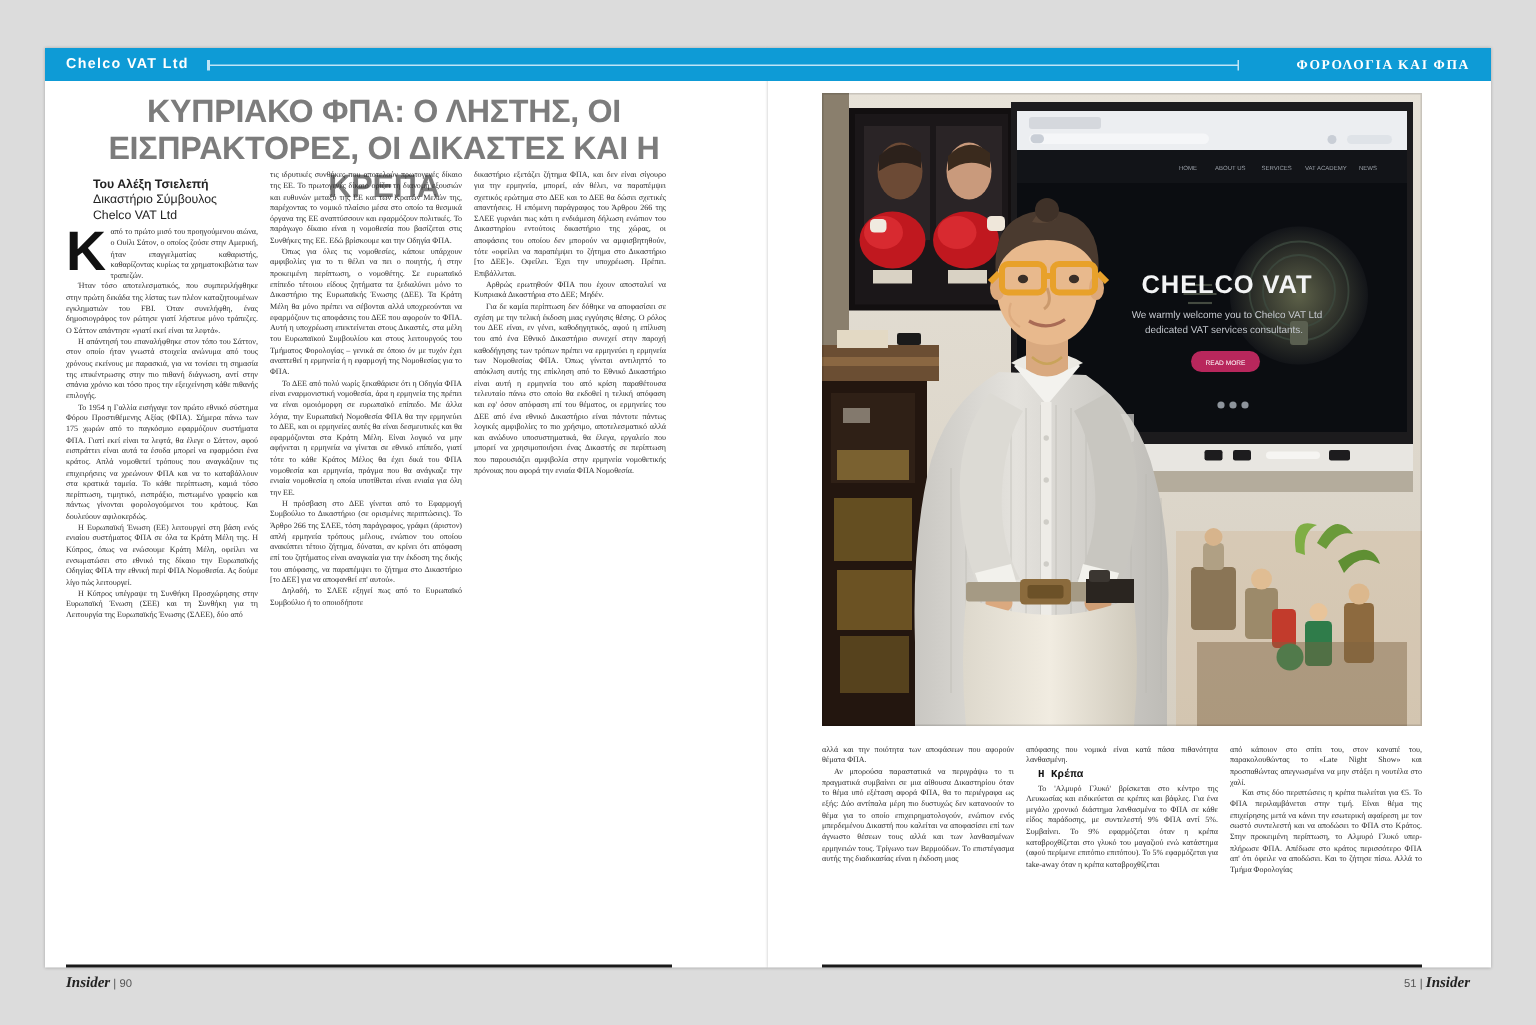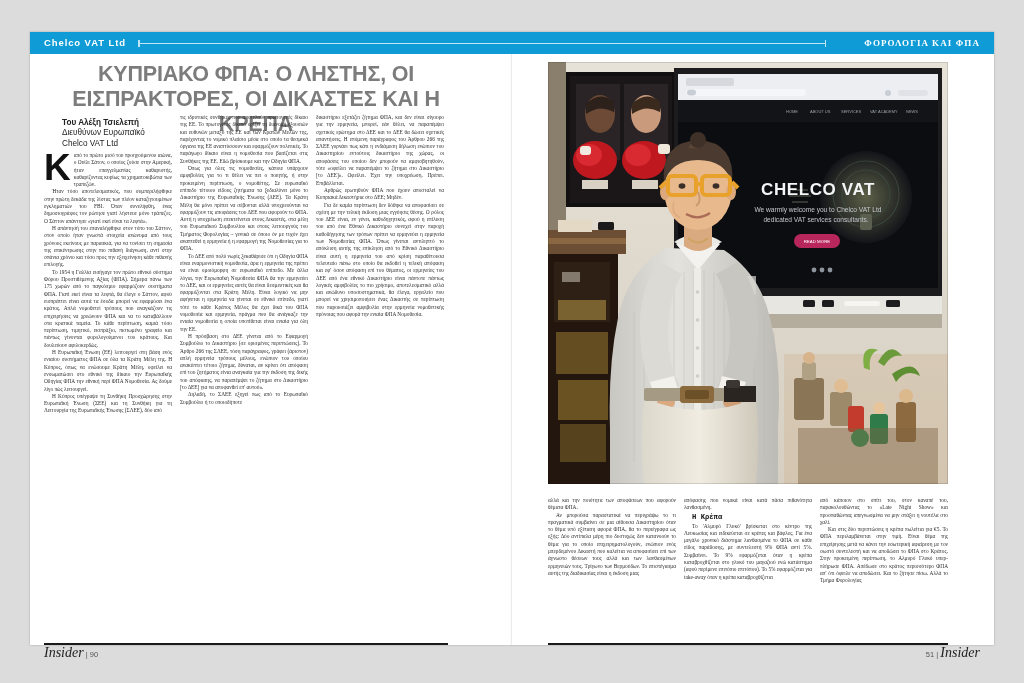--- a/index.html
+++ b/index.html
@@ -152,24 +152,24 @@
   
   .footer {
     position: absolute;
     bottom: 22px;
     font-family: "Liberation Sans", sans-serif;
     font-size: 7.5px;
     color: #555;
   }
   .footer .brand {
     font-family: "Liberation Serif", serif;
-    font-weight: normal;
+    font-weight: bold;
     font-style: italic;
     color: #222;
-    font-size: 14px;
+    font-size: 10px;
   }
   .footer-left  { left: 44px; }
   .footer-right { right: 44px; }
   .footer-rule {
     position: absolute;
     height: 2px;
     background: #1a1a1a;
     bottom: 38px;
   }
   .fr-left  { left: 44px;  width: 404px; }
@@ -186,21 +186,21 @@
   <div class="header-band">
     <div class="header-label">Chelco VAT Ltd</div>
     <div class="header-rule"></div>
     <div class="header-right-label">ΦΟΡΟΛΟΓΙΑ ΚΑΙ ΦΠΑ</div>
   </div>
 
   <div class="headline">ΚΥΠΡΙΑΚΟ ΦΠΑ: Ο ΛΗΣΤΗΣ, ΟΙ ΕΙΣΠΡΑΚΤΟΡΕΣ, ΟΙ ΔΙΚΑΣΤΕΣ ΚΑΙ Η ΚΡΕΠΑ</div>
 
   <div class="byline">
     <div class="b-name">Του Αλέξη Τσιελεπή</div>
-    <div>Διευθύνων Ευρωπαϊκό</div>
+    <div>Δικαστήριο Σύμβουλος</div>
     <div>Chelco VAT Ltd</div>
   </div>
 
   <div class="col" id="lcol1">
     <p class="noind dropcap-wrap"><span class="dropcap">K</span><span>από το πρώτο μισό του προηγούμενου αιώνα, ο Ουίλι Σάτον, ο οποίος ζούσε στην Αμερική, ήταν επαγγελματίας καθαριστής, καθαρίζοντας κυρίως τα χρηματοκιβώτια των τραπεζών.</span></p>
     <p>Ήταν τόσο αποτελεσματικός, που συμπεριλήφθηκε στην πρώτη δεκάδα της λίστας των πλέον καταζητουμένων εγκληματιών του FBI. Όταν συνελήφθη, ένας δημοσιογράφος τον ρώτησε γιατί λήστευε μόνο τράπεζες. Ο Σάττον απάντησε «γιατί εκεί είναι τα λεφτά».</p>
     <p>Η απάντησή του επαναλήφθηκε στον τόπο του Σάττον, στον οποίο ήταν γνωστά στοιχεία ανώνυμα από τους χρόνους εκείνους με παρασκιά, για να τονίσει τη σημασία της επικέντρωσης στην πιο πιθανή διάγνωση, αντί στην σπάνια χρόνιο και τόσο προς την εξειχείνηση κάθε πιθανής επιλογής.</p>
     <p>Το 1954 η Γαλλία εισήγαγε τον πρώτο εθνικό σύστημα Φόρου Προστιθέμενης Αξίας (ΦΠΑ). Σήμερα πάνω των 175 χωρών από το παγκόσμιο εφαρμόζουν συστήματα ΦΠΑ. Γιατί εκεί είναι τα λεφτά, θα έλεγε ο Σάττον, αφού εισπράττει είναι αυτά τα έσοδα μπορεί να εφαρμόσει ένα κράτος. Απλά νομοθετεί τρόπους που αναγκάζουν τις επιχειρήσεις να χρεώνουν ΦΠΑ και να το καταβάλλουν στα κρατικά ταμεία. Το κάθε περίπτωση, καμιά τόσο περίπτωση, τιμητικό, εισπράξιο, πιστωμένο γραφείο και πάντως γίνονται φορολογούμενοι του κράτους. Και δουλεύουν αφιλοκερδώς.</p>
     <p>Η Ευρωπαϊκή Ένωση (ΕΕ) λειτουργεί στη βάση ενός ενιαίου συστήματος ΦΠΑ σε όλα τα Κράτη Μέλη της. Η Κύπρος, όπως να ενώσουμε Κράτη Μέλη, οφείλει να ενσωματώσει στο εθνικό της δίκαιο την Ευρωπαϊκής Οδηγίας ΦΠΑ την εθνική περί ΦΠΑ Νομοθεσία. Ας δούμε λίγο πώς λειτουργεί.</p>
     <p>Η Κύπρος υπέγραψε τη Συνθήκη Προσχώρησης στην Ευρωπαϊκή Ένωση (ΣΕΕ) και τη Συνθήκη για τη Λειτουργία της Ευρωπαϊκής Ένωσης (ΣΛΕΕ), δύο από</p>

